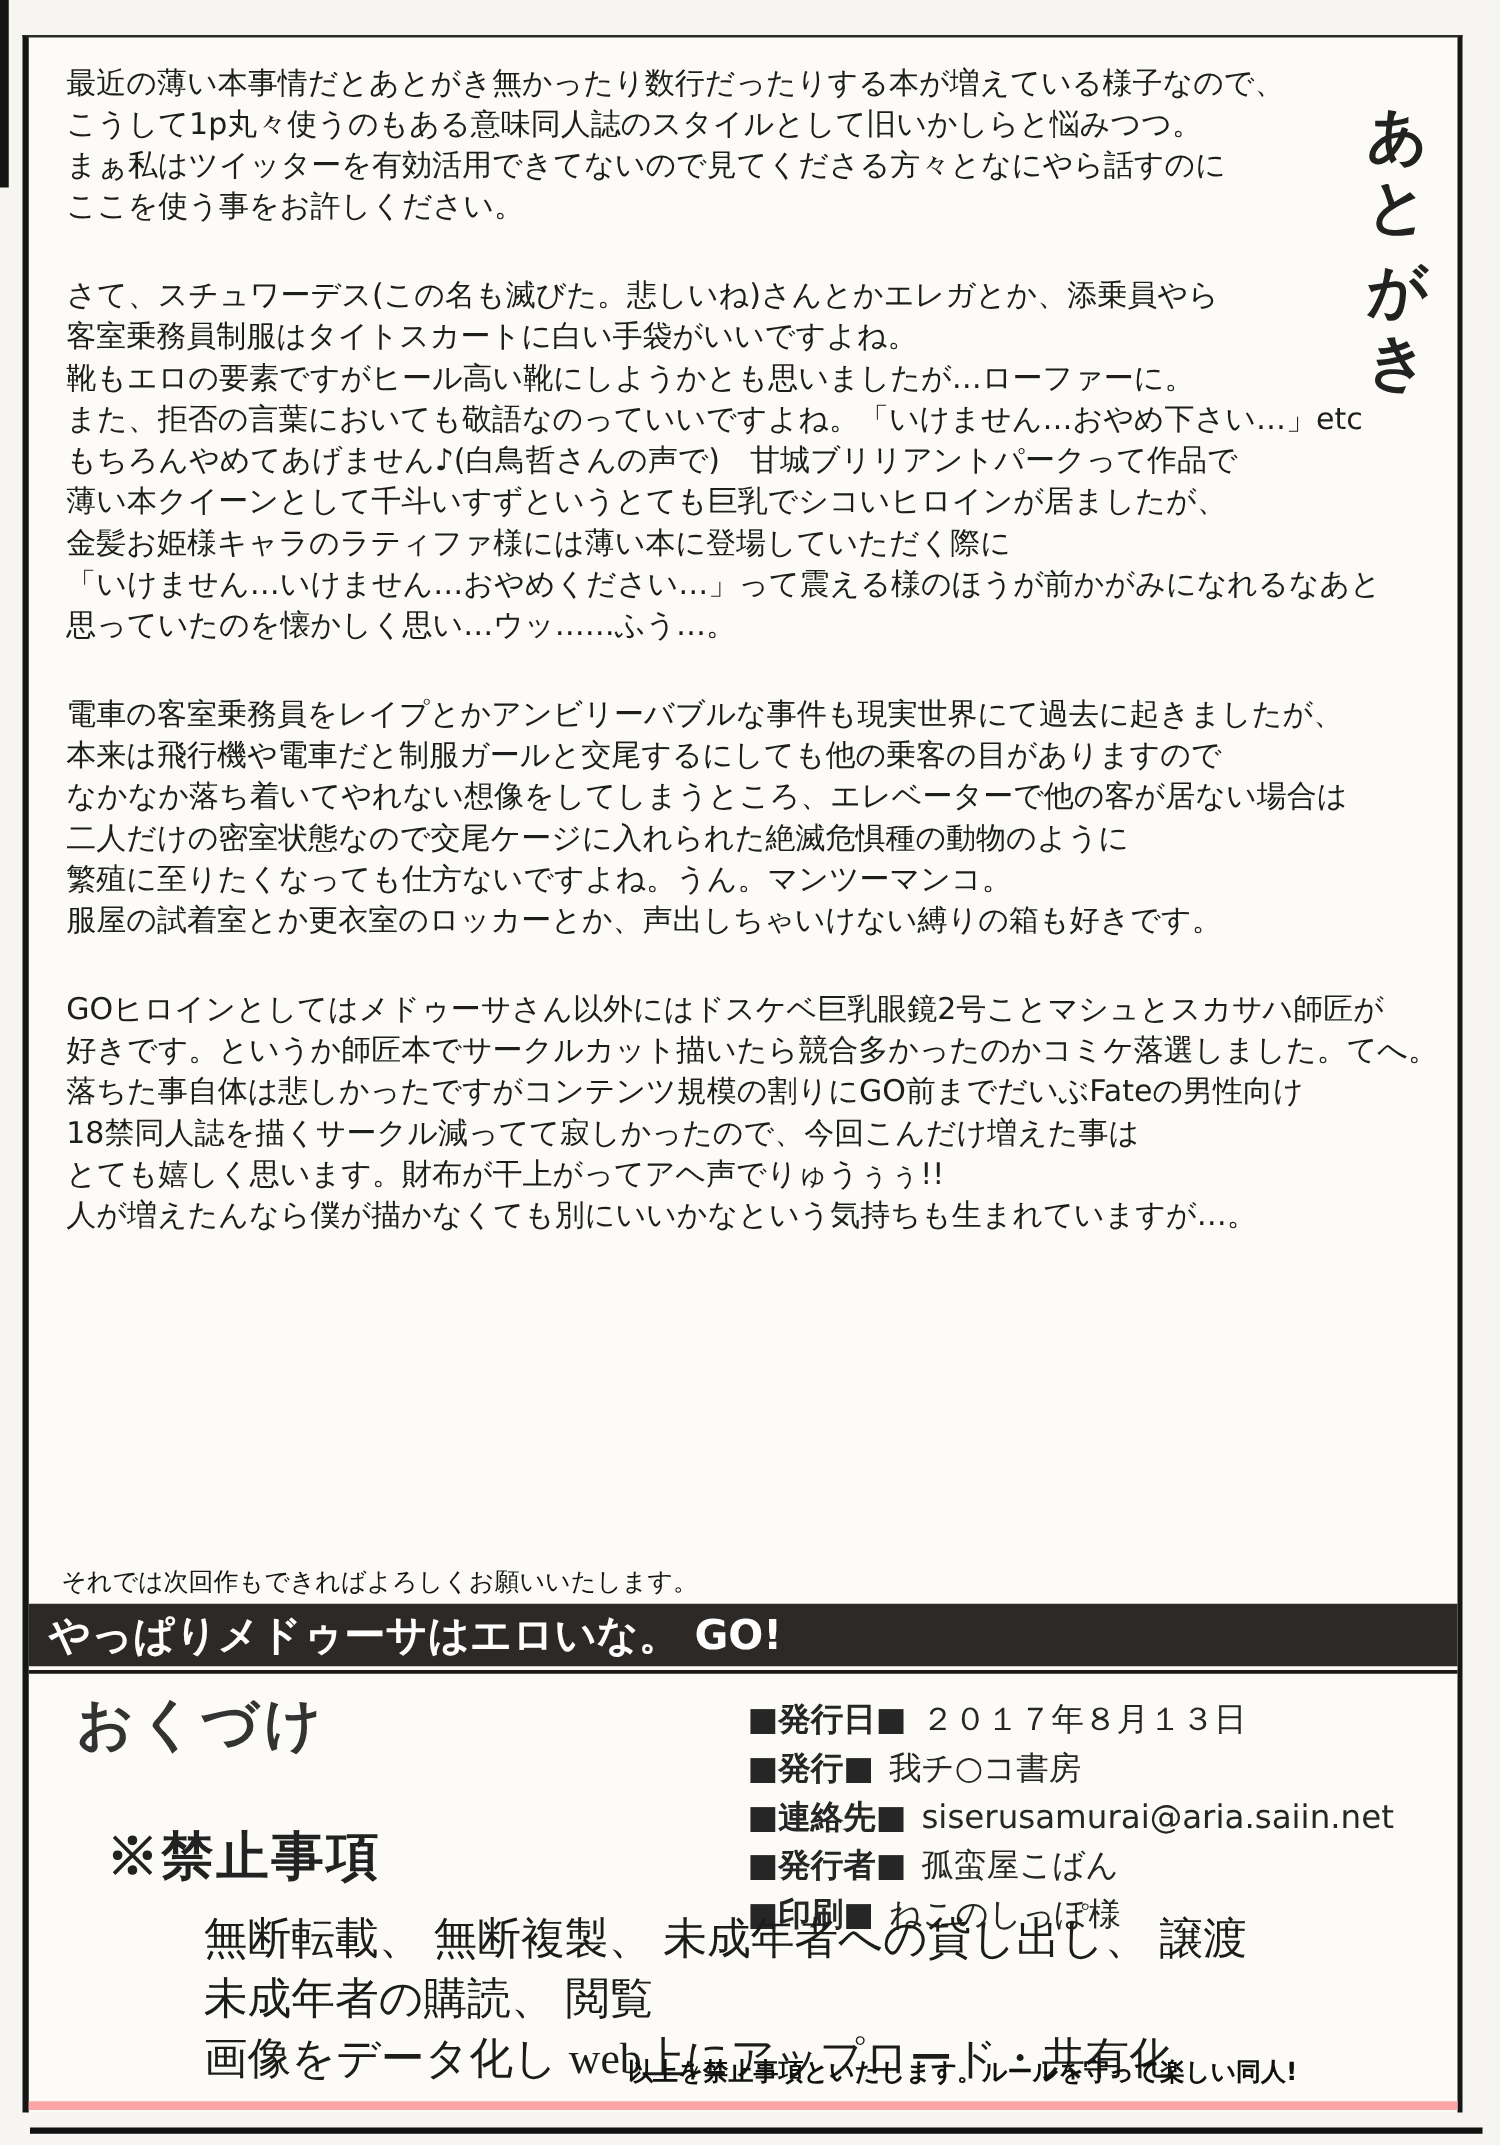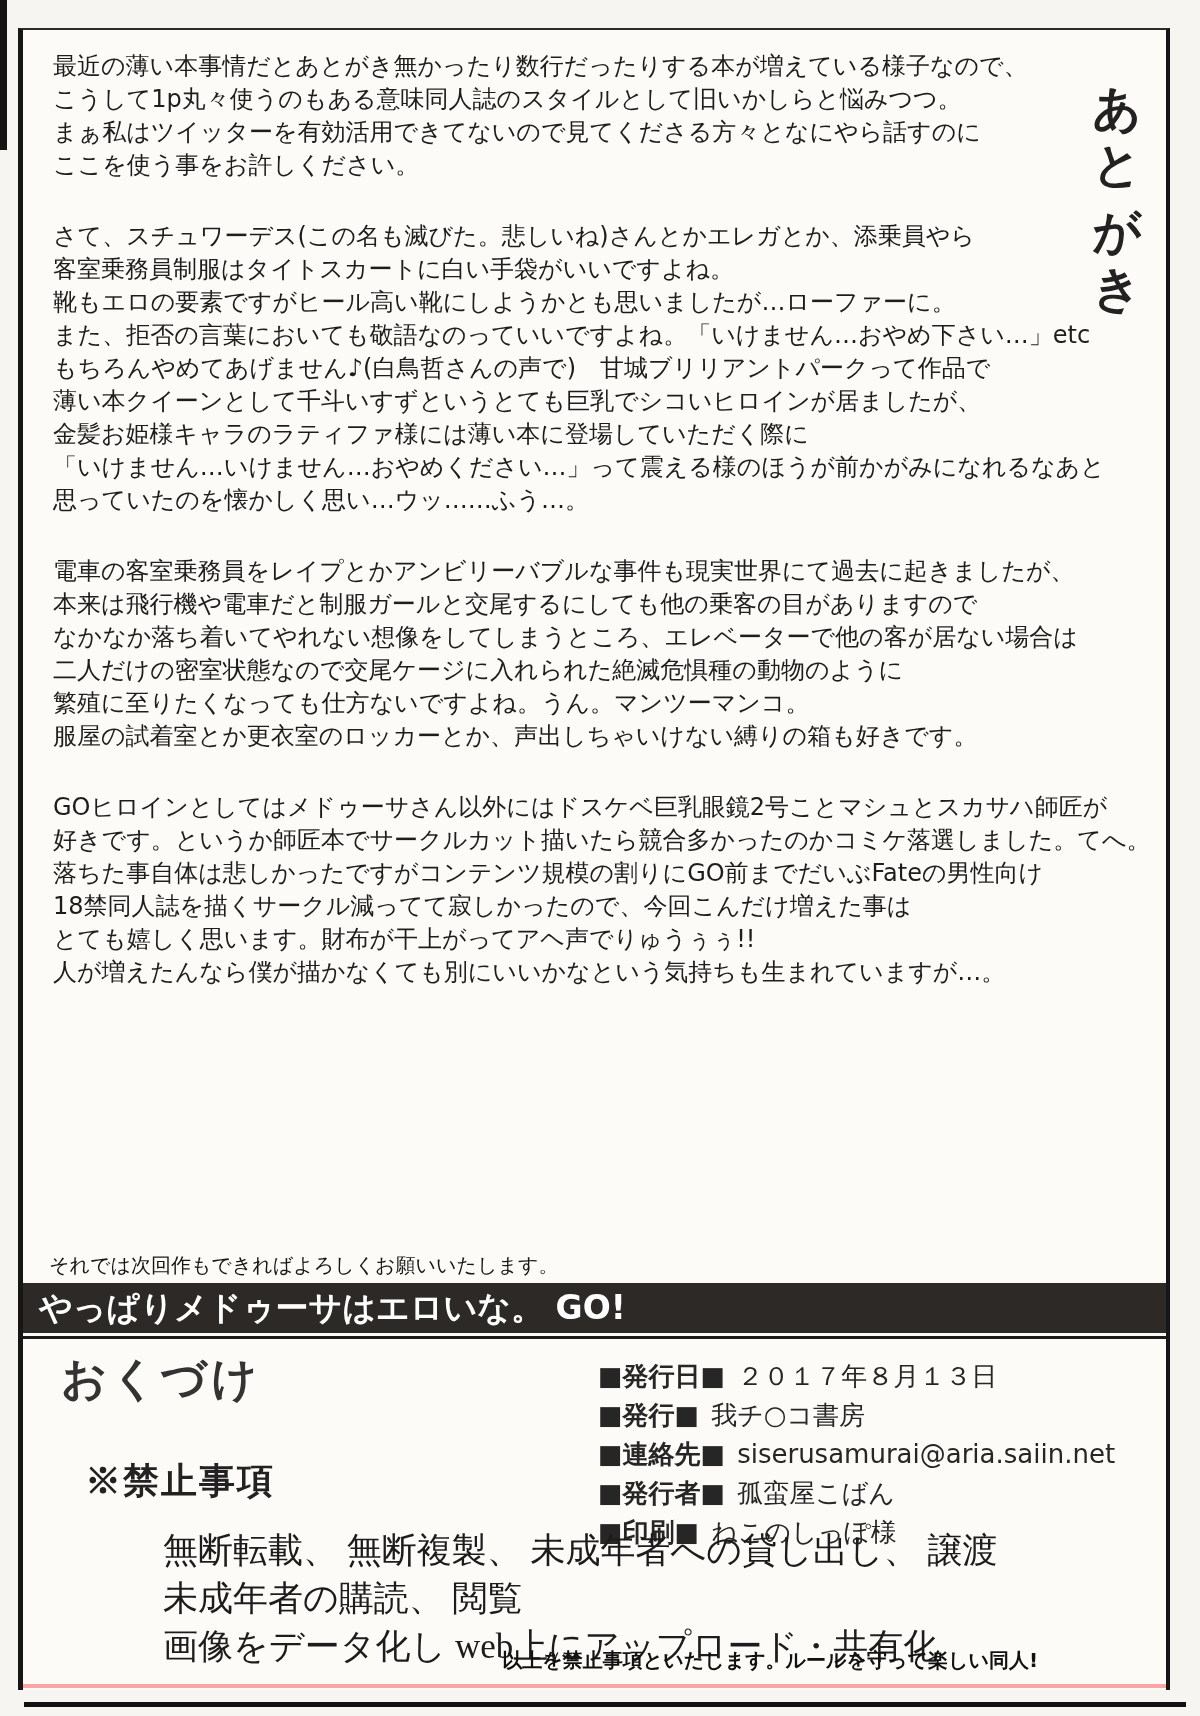--- a/index.html
+++ b/index.html
@@ -38,34 +38,34 @@
   }
   .banner{
     position:absolute;left:0;top:1253px;width:100%;height:50px;
     background:#2c2926;color:#ffffff;
     font-size:33px;font-weight:bold;line-height:50px;
     padding-left:16px;box-sizing:border-box;white-space:nowrap;
   }
   .colophon{
     position:absolute;left:0;top:1306px;width:100%;height:352px;
     border-top:3px solid #1b1b1b;
-    border-bottom:4px solid #fca5a5;
+    border-bottom:7px solid #fca5a5;
     box-sizing:border-box;
   }
   .okuzuke-heading{
     position:absolute;left:38px;top:10px;
     font-size:45px;font-weight:bold;color:#333;letter-spacing:4px;
   }
   .colophon-details{position:absolute;left:575px;top:18px;}
   .colophon-row{font-size:26px;line-height:39px;white-space:nowrap;color:#262626;}
   .colophon-row .label{font-weight:bold;margin-right:12px;}
   .prohibition-heading{
     position:absolute;left:62px;top:118px;
     font-family:"Liberation Serif",serif;
-    font-size:36px;font-weight:bold;color:#222;letter-spacing:2px;
+    font-size:42px;font-weight:bold;color:#222;letter-spacing:2px;
   }
   .prohibition-items{position:absolute;left:140px;top:188px;}
   .prohibition-line{
     font-family:"Liberation Serif",serif;
     font-size:35px;line-height:48px;white-space:nowrap;color:#1c1c1c;
   }
   .prohibition-footer{
     position:absolute;right:128px;bottom:10px;
     font-size:20px;font-weight:bold;white-space:nowrap;color:#111;
   }

